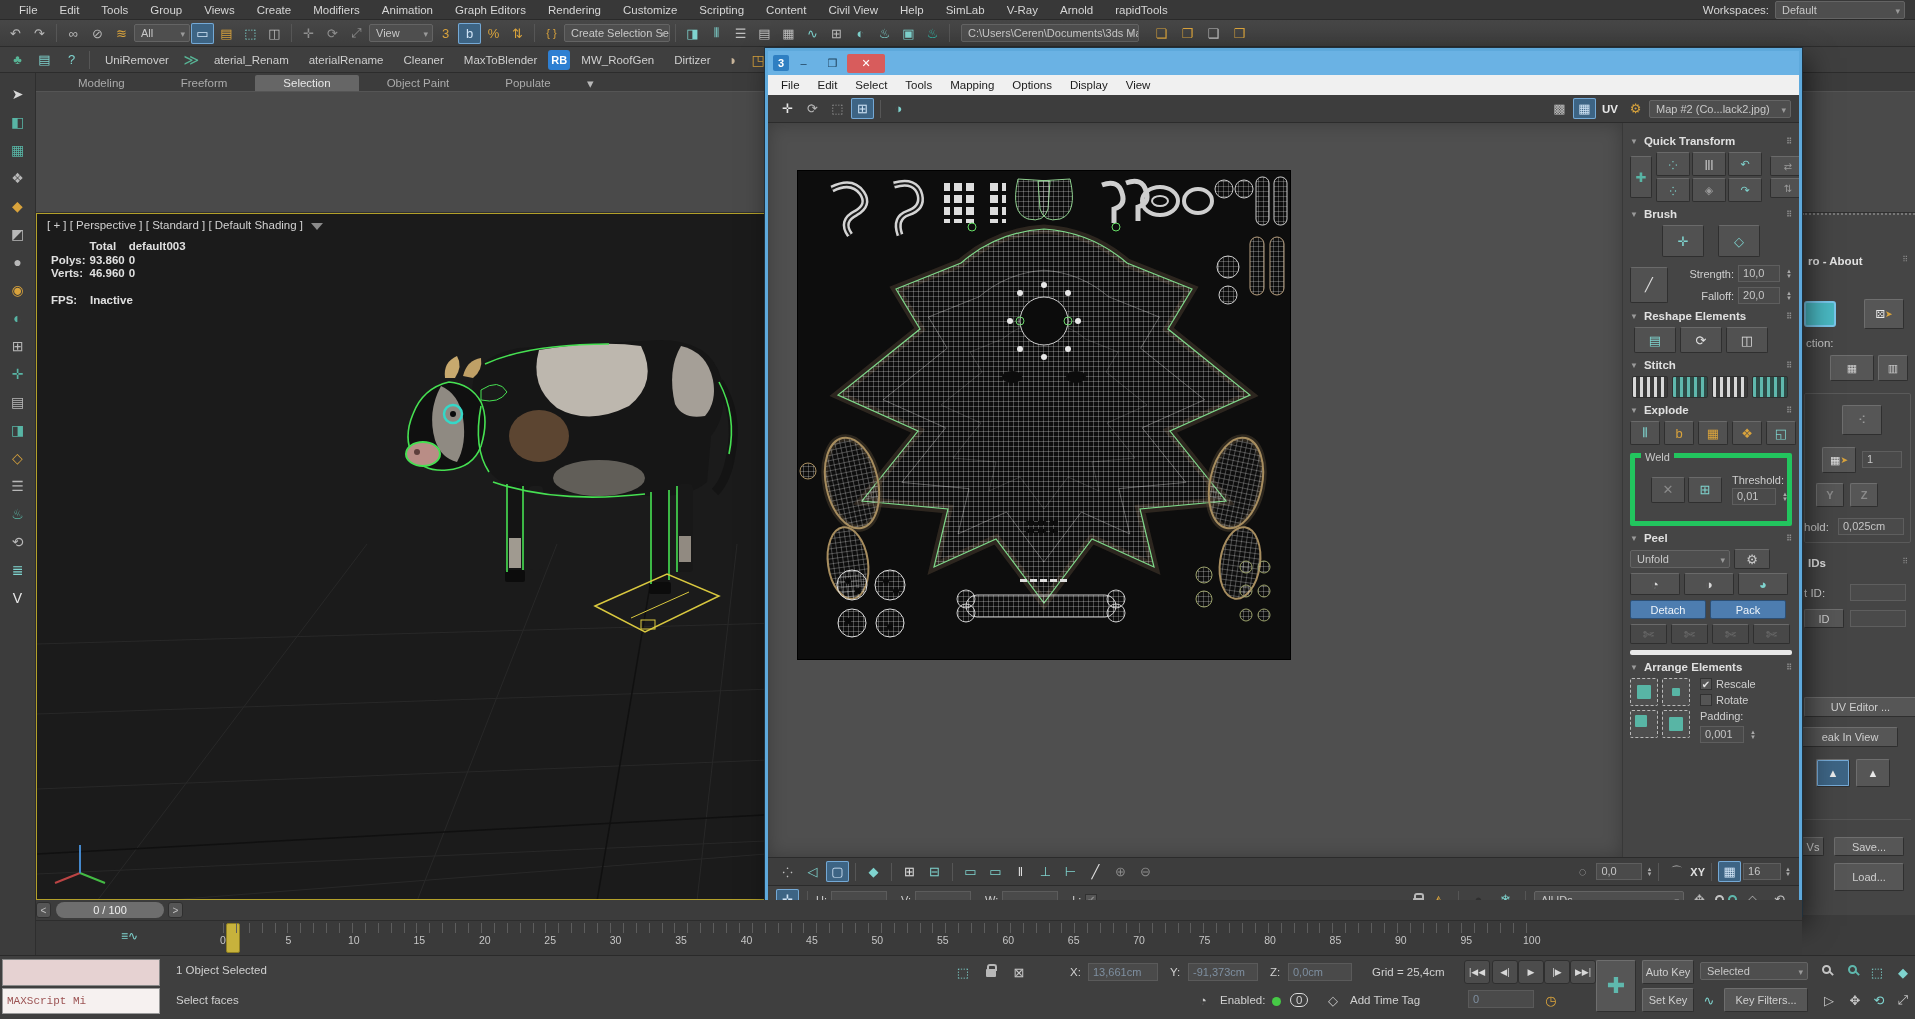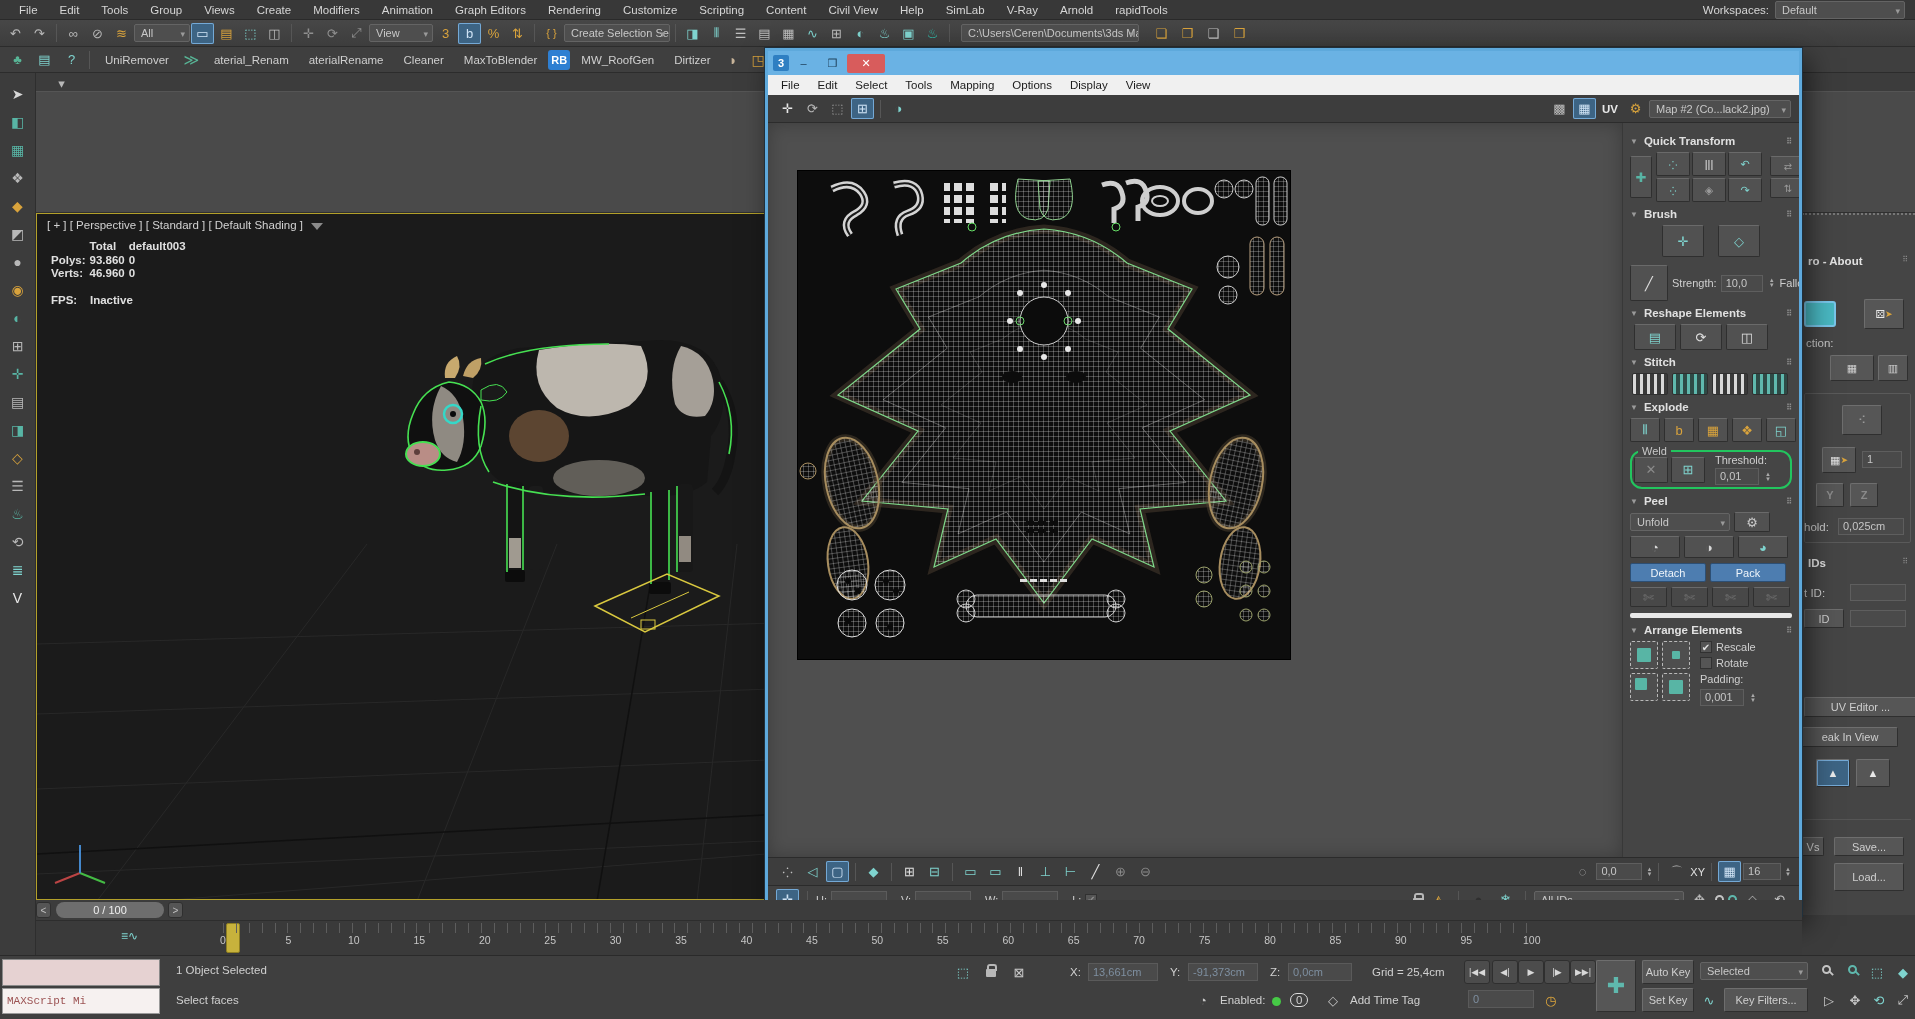--- a/index.html
+++ b/index.html
@@ -84,21 +84,21 @@
   .sec{margin-bottom:6px}
   .sec-h{display:flex;align-items:center;gap:6px;font-weight:bold;color:#e0e0e0;font-size:11.5px;margin:6px 0 5px}
   .sec-h .ar{color:#9a9a9a;font-size:8px}
   .sec-h .hgrip{margin-left:auto}
   .panel-ico{width:34px;height:24px;background:#515151;border:1px solid #2f2f2f;border-top-color:#6a6a6a;border-radius:2px;
              display:inline-flex;align-items:center;justify-content:center;font-size:13px;color:#bdbdbd;flex:0 0 auto}
   .row{display:flex;align-items:center;gap:4px}
   .comb{width:36px;height:22px;border:1px solid #2f2f2f;border-radius:2px;
         background:repeating-linear-gradient(90deg,#d8d8d8 0 3px,#3a3a3a 3px 7px)}
   .comb.teal{background:repeating-linear-gradient(90deg,#5fb8ad 0 3px,#2e4a46 3px 7px)}
-  .groupbox{border:2px solid #22c55e;border-radius:12px;padding:2px;position:relative;margin-top:8px}
+  .groupbox{border:5px solid #22c55e;border-radius:2px;padding:16px;position:relative;margin-top:8px}
   .groupbox>.glabel{position:absolute;top:-7px;left:6px;background:#454545;padding:0 4px;color:#c8c8c8}
   .cb{width:12px;height:12px;background:#555;border:1px solid #313131;display:inline-flex;align-items:center;
       justify-content:center;font-size:10px;color:#e2e2e2}
   .arr-ico{width:28px;height:28px;border:1px dashed #b9b9b9;border-radius:2px;position:relative;background:#4e4e4e}
   .arr-ico::after{content:'';position:absolute;inset:6px;background:#58b5a5;border-radius:1px}
   .arr-ico.small::after{inset:9px}
   .arr-ico.corner::after{inset:4px 10px 10px 4px}
   .dlg-b1{position:absolute;left:0;right:0;bottom:28px;height:28px;background:#3d3d3d;border-top:1px solid #2b2b2b;
           display:flex;align-items:center;padding:0 8px;gap:2px}
   .dlg-b2{position:absolute;left:0;right:0;bottom:0;height:28px;background:#414141;border-top:1px solid #2b2b2b;
@@ -248,20 +248,27 @@
     <span class="badge rb">RB</span>
     <span class="tbtn">MW_RoofGen</span>
     <span class="tbtn">Dirtizer</span>
     <span class="ico" style="color:#c8b49a;font-size:14px">◗</span>
     <span class="ico" style="color:#d9a33c;font-size:14px">◳</span>
     <span class="tbtn">Cleaner 1.0 b</span>
     <span class="badge qr">QR</span>
   </div>
 
   <div class="rtabs">
+    <div style="display:flex">
+        <span class="rtab">Modeling</span>
+        <span class="rtab">Freeform</span>
+        <span class="rtab">Selection</span>
+        <span class="rtab">Object Paint</span>
+        <span class="rtab">Populate</span>
+      </div>
     <span class="ico" style="height:16px">▾</span>
   </div>
   <div class="ribbon-body"></div>
 
   <div class="ltool">
       <span class="ico" style="color: rgb(216, 216, 216);">➤</span>
       <span class="ico" style="color: rgb(88, 181, 165);">◧</span>
       <span class="ico" style="color: rgb(88, 181, 165);">▦</span>
       <span class="ico" style="color: rgb(184, 184, 184);">❖</span>
       <span class="ico" style="color: rgb(217, 163, 60);">◆</span>
@@ -615,21 +622,21 @@
             <span class="ar">▼</span>
             <span>Brush</span>
             <span class="hgrip">⠿</span>
           </div>
         <div class="row" style="justify-content:center;gap:14px;margin:4px 0 8px">
             <span class="panel-ico" style="width: 42px; height: 32px; color: rgb(127, 212, 207);">✛</span>
             <span class="panel-ico" style="width: 42px; height: 32px; color: rgb(127, 212, 207);">◇</span>
           </div>
         <div class="row">
           <span><span class="panel-ico" style="width: 38px; height: 36px; color: rgb(224, 224, 224);">╱</span></span>
-          <span style="display:flex;flex-direction:row;gap:5px;flex:1">
+          <span style="display:flex;flex-direction:column;gap:5px;flex:1">
             <span class="row" style="justify-content:flex-end">
               <span>Strength:</span>
               <span class="spinbox" style="width:42px">10,0</span>
                 <span class="spinner">▲<br>▼</span>
             </span>
             <span class="row" style="justify-content:flex-end">
               <span>Falloff:</span>
               <span class="spinbox" style="width:42px">20,0</span>
                 <span class="spinner">▲<br>▼</span>
             </span>
@@ -771,21 +778,21 @@
           <span class="ico" style="color: rgb(224, 224, 224);">╱</span>
           <span class="ico" style="color: rgb(138, 138, 138);">⊕</span>
           <span class="ico" style="color: rgb(138, 138, 138);">⊖</span>
         </span>
       <span style="flex:1"></span>
       <span class="ico">◌</span>
       <span class="spinbox" style="width:46px">0,0</span>
         <span class="spinner">▲<br>▼</span>
       <span class="tbdiv"></span>
       <span class="ico">⌒</span>
-      <span style="color:#e0e0e0;font-weight:normal">XY</span>
+      <span style="color:#e0e0e0;font-weight:bold">XY</span>
       <span class="tbdiv"></span>
       <span class="ico active" style="color:#cfe3f5">▦</span>
       <span class="spinbox" style="width:38px">16</span>
         <span class="spinner">▲<br>▼</span>
     </div>
 
     <div class="dlg-b2">
       <span class="ico active" style="color:#cfe3f5">✛</span>
       <span class="tbdiv"></span>
       <span>U:</span>

